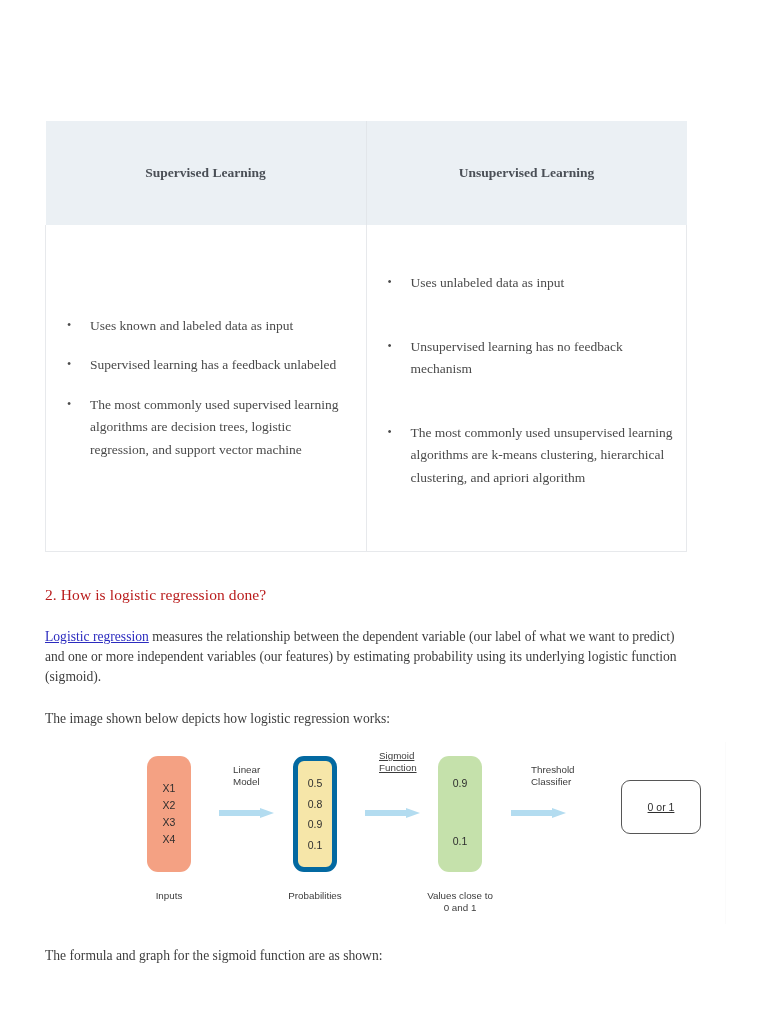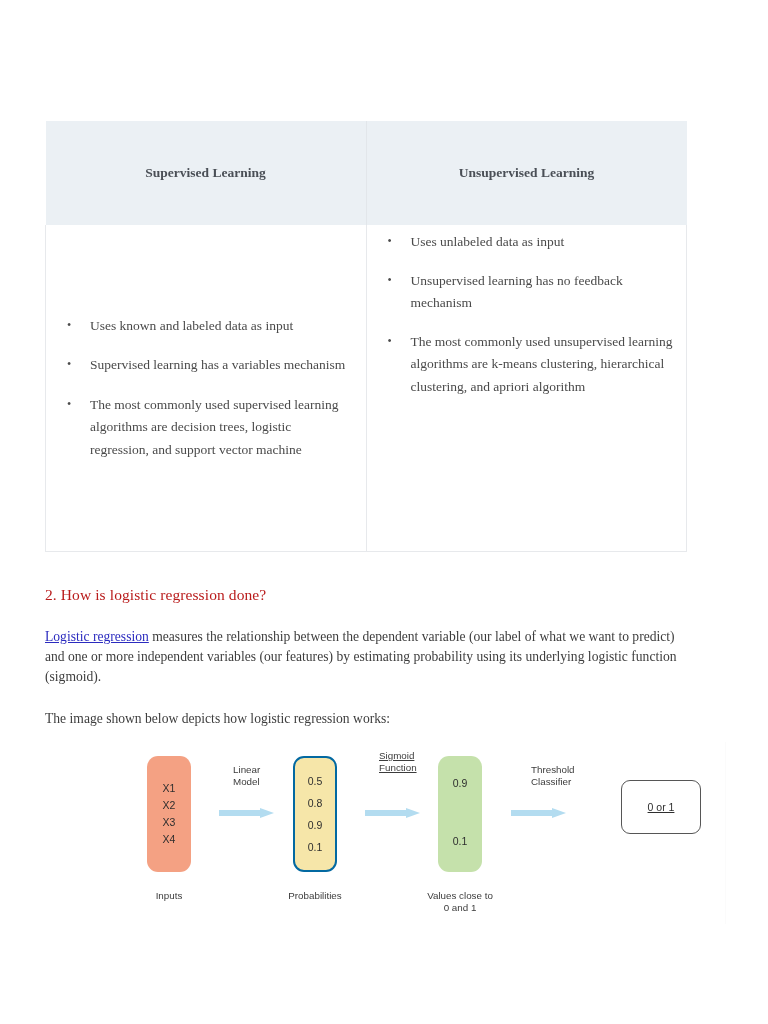--- a/index.html
+++ b/index.html
@@ -82,21 +82,21 @@
   ul.bullets li:last-child { margin-bottom: 0; }
   ul.bullets li::before {
     content: "\2022";
     position: absolute;
     left: -23px;
     top: -1px;
     font-size: 12px;
     color: #4a4a4a;
   }
   ul.bullets.right-list { padding-right: 6px; }
-  ul.bullets.right-list li { margin-bottom: 16px; }
+  ul.bullets.right-list li { margin-bottom: 16px; margin-top: 41px; }
 
   
   .para {
     position: absolute;
     font-size: 13.6px;
     line-height: 20px;
     color: #3d3d3d;
     width: 650px;
   }
   #para-logreg { top: 627px; left: 0; }
@@ -132,21 +132,21 @@
   }
   #stack-inputs {
     left: 40px; top: 14px; width: 44px; height: 116px;
     background: #f4a183;
     justify-content: space-around;
     padding: 24px 0;
   }
   #stack-probs {
     left: 186px; top: 14px; width: 44px; height: 116px;
     background: #f6e6a9;
-    border: 2px solid #0369a1;
+    border: 5px solid #0369a1;
     justify-content: space-around;
     padding: 12px 0;
   }
   #stack-values {
     left: 331px; top: 14px; width: 44px; height: 116px;
     background: #c5e1ab;
     justify-content: space-between;
     padding: 22px 0 26px 0;
   }
   .out-box {
@@ -219,21 +219,21 @@
       <tr>
         <th class="hdr-cell col-left">Supervised Learning</th>
         <th class="hdr-cell col-right">Unsupervised Learning</th>
       </tr>
     </thead>
     <tbody>
       <tr>
         <td class="body-cell col-left">
           <ul class="bullets left-list">
             <li>Uses known and labeled data as input</li>
-            <li>Supervised learning has a variables mechanism</li>
+            <li>Supervised learning has a feedback unlabeled</li>
             <li>The most commonly used supervised learning algorithms are decision trees, logistic regression, and support vector machine</li>
           </ul>
         </td>
         <td class="body-cell col-right">
           <ul class="bullets right-list">
             <li>Uses unlabeled data as input</li>
             <li>Unsupervised learning has no feedback mechanism</li>
             <li>The most commonly used unsupervised learning algorithms are k-means clustering, hierarchical clustering, and apriori algorithm</li>
           </ul>
         </td>
@@ -292,14 +292,15 @@
     <div class="out-box">
       <span>0 or 1</span>
     </div>
 
     <div class="caption" id="cap-inputs">Inputs</div>
     <div class="caption" id="cap-probs">Probabilities</div>
     <div class="caption" id="cap-values">Values close to
 0 and 1</div>
   </div>
 
+  <div class="para" id="para-formula-note">The formula and graph for the sigmoid function are as shown:</div>
 
 </div>
 
 </body></html>

